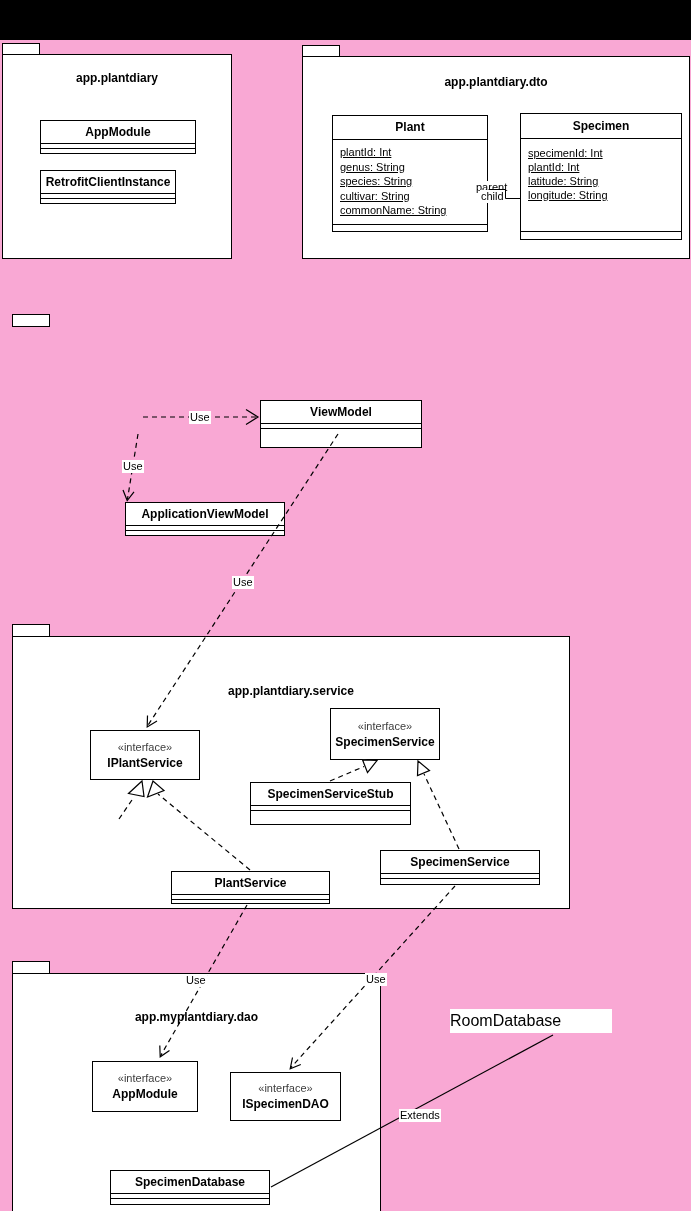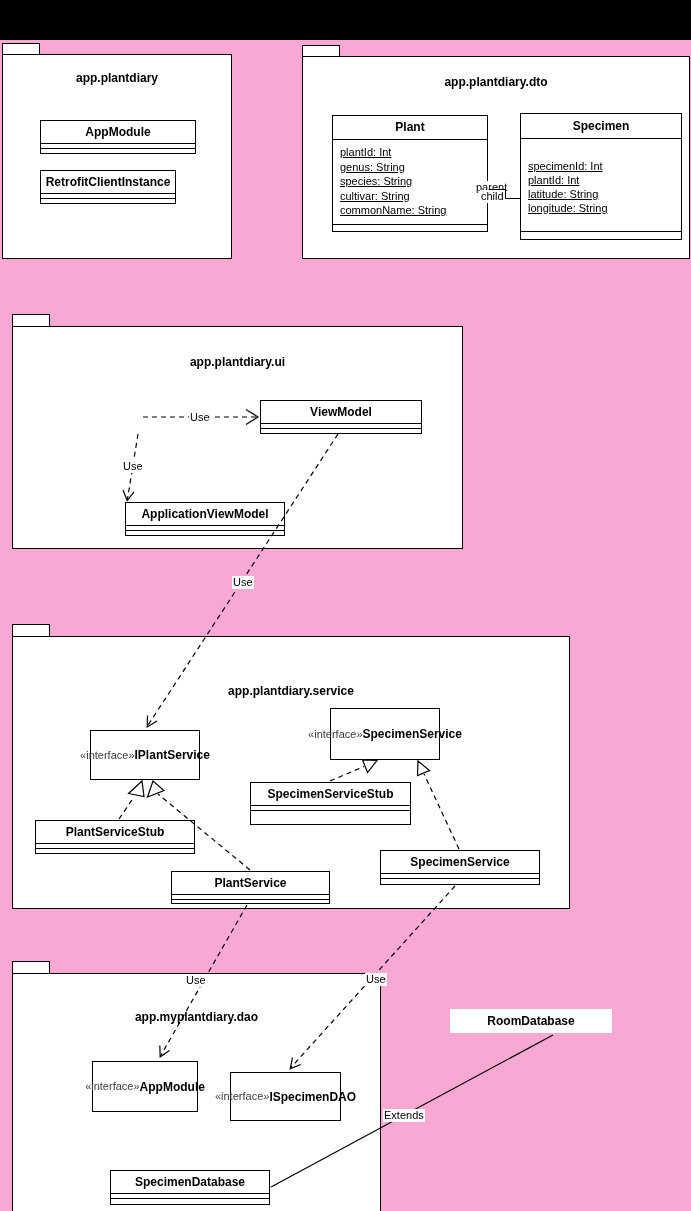--- a/index.html
+++ b/index.html
@@ -11,28 +11,28 @@
   .pkg-title{position:absolute;left:0;width:100%;text-align:center;
              font-weight:bold;font-size:12px;line-height:13px;}
   .cls{position:absolute;background:#fff;border:1px solid #000;box-sizing:border-box;
        display:flex;flex-direction:column;z-index:20;}
   .cls-title{flex:0 0 22px;line-height:22px;text-align:center;font-weight:bold;font-size:12px;white-space:nowrap;}
   .sep{border-top:1px solid #000;}
   .row-thin{flex:0 0 4px;}
   .row-fill{flex:1 1 auto;}
   .attrs{flex:1 1 auto;padding:5px 2px 0 7px;font-size:11px;line-height:14.5px;text-decoration:underline;}
   .attrs div{white-space:nowrap;}
-  .spec .attrs{padding-top:20px;line-height:14px;}
+  .spec .attrs{padding-top:7px;line-height:14px;}
   .bot-thin{flex:0 0 6px;}
   .iface{position:absolute;background:#fff;border:1px solid #000;box-sizing:border-box;
-         display:flex;align-items:center;justify-content:center;z-index:20;}
+         display:flex;flex-direction:column;align-items:center;justify-content:center;z-index:20;}
   .stereo{font-size:11px;color:#3c3c3c;line-height:15px;}
   .iname{font-size:12px;font-weight:bold;line-height:16px;}
   .plainbox{position:absolute;background:#fff;box-sizing:border-box;z-index:20;
-            display:flex;align-items:center;justify-content:center;font-size:12px;font-weight:bold;}
+            display:flex;align-items:center;font-size:16px;}
   svg.edges{position:absolute;left:0;top:0;z-index:30;pointer-events:none;}
   .elabel{position:absolute;background:#fff;font-size:11px;line-height:13px;
           padding:0 1px;z-index:40;white-space:nowrap;}
   .elabel.under{z-index:25;}
 </style>
 </head>
 <body>
 
 <div class="stage">
 
@@ -40,23 +40,20 @@
   <div class="pkg-body" style="left:2px;top:14px;width:230px;height:205px">
     <div class="pkg-title" style="top:17px">app.plantdiary</div>
   </div>
 
   <div class="pkg-tab" style="left:302px;top:5px;width:38px;height:12px"></div>
   <div class="pkg-body" style="left:302px;top:16px;width:388px;height:203px">
     <div class="pkg-title" style="top:19px">app.plantdiary.dto</div>
   </div>
 
   <div class="pkg-tab" style="left:12px;top:274px;width:38px;height:13px"></div>
-  <div class="pkg-body" style="left:12px;top:286px;width:451px;height:223px">
-    <div class="pkg-title" style="top:29px">app.plantdiary.ui</div>
-  </div>
 
   <div class="pkg-tab" style="left:12px;top:584px;width:38px;height:13px"></div>
   <div class="pkg-body" style="left:12px;top:596px;width:558px;height:273px">
     <div class="pkg-title" style="top:48px">app.plantdiary.service</div>
   </div>
 
   <div class="pkg-tab" style="left:12px;top:921px;width:38px;height:13px"></div>
   <div class="pkg-body" style="left:12px;top:933px;width:369px;height:272px">
     <div class="pkg-title" style="top:37px">app.myplantdiary.dao</div>
   </div>
@@ -90,21 +87,21 @@
     <div class="attrs sep">
       <div>specimenId: Int</div>
       <div>plantId: Int</div>
       <div>latitude: String</div>
       <div>longitude: String</div>
     </div>
     <div class="sep" style="flex:0 0 7px"></div>
   </div>
 
 
-  <div class="cls" style="left:260px;top:360px;width:162px;height:34px">
+  <div class="cls" style="left:260px;top:360px;width:162px;height:48px">
     <div class="cls-title">ViewModel</div>
     <div class="sep row-thin"></div>
     <div class="sep row-fill"></div>
   </div>
 
   <div class="cls" style="left:125px;top:462px;width:160px;height:34px">
     <div class="cls-title">ApplicationViewModel</div>
     <div class="sep row-thin"></div>
     <div class="sep row-fill"></div>
   </div>
@@ -112,25 +109,20 @@
   <div class="iface" style="left:90px;top:690px;width:110px;height:50px">
     <div class="stereo">«interface»</div>
     <div class="iname">IPlantService</div>
   </div>
 
   <div class="iface" style="left:330px;top:668px;width:110px;height:52px">
     <div class="stereo">«interface»</div>
     <div class="iname">SpecimenService</div>
   </div>
 
-  <div class="cls" style="left:35px;top:780px;width:160px;height:34px">
-    <div class="cls-title">PlantServiceStub</div>
-    <div class="sep row-thin"></div>
-    <div class="sep row-fill"></div>
-  </div>
 
   <div class="cls" style="left:171px;top:831px;width:159px;height:33px">
     <div class="cls-title">PlantService</div>
     <div class="sep row-thin"></div>
     <div class="sep row-fill"></div>
   </div>
 
   <div class="cls" style="left:250px;top:742px;width:161px;height:43px">
     <div class="cls-title">SpecimenServiceStub</div>
     <div class="sep row-thin"></div>
@@ -217,17 +209,17 @@
     <g stroke="#000" fill="none" stroke-width="1.2">
       <path d="M271,1147 L553,995"></path>
     </g>
   </svg>
 
   <div class="elabel" style="left:189px;top:371px">Use</div>
   <div class="elabel" style="left:122px;top:420px">Use</div>
   <div class="elabel" style="left:232px;top:536px">Use</div>
   <div class="elabel" style="left:185px;top:934px">Use</div>
   <div class="elabel" style="left:365px;top:933px">Use</div>
-  <div class="elabel" style="left:383px;top:1069px">Extends</div>
+  <div class="elabel" style="left:399px;top:1069px">Extends</div>
   <div class="elabel under" style="left:475px;top:141px">parent</div>
   <div class="elabel under" style="left:480px;top:150px">child</div>
 
 </div>
 
 </body></html>

